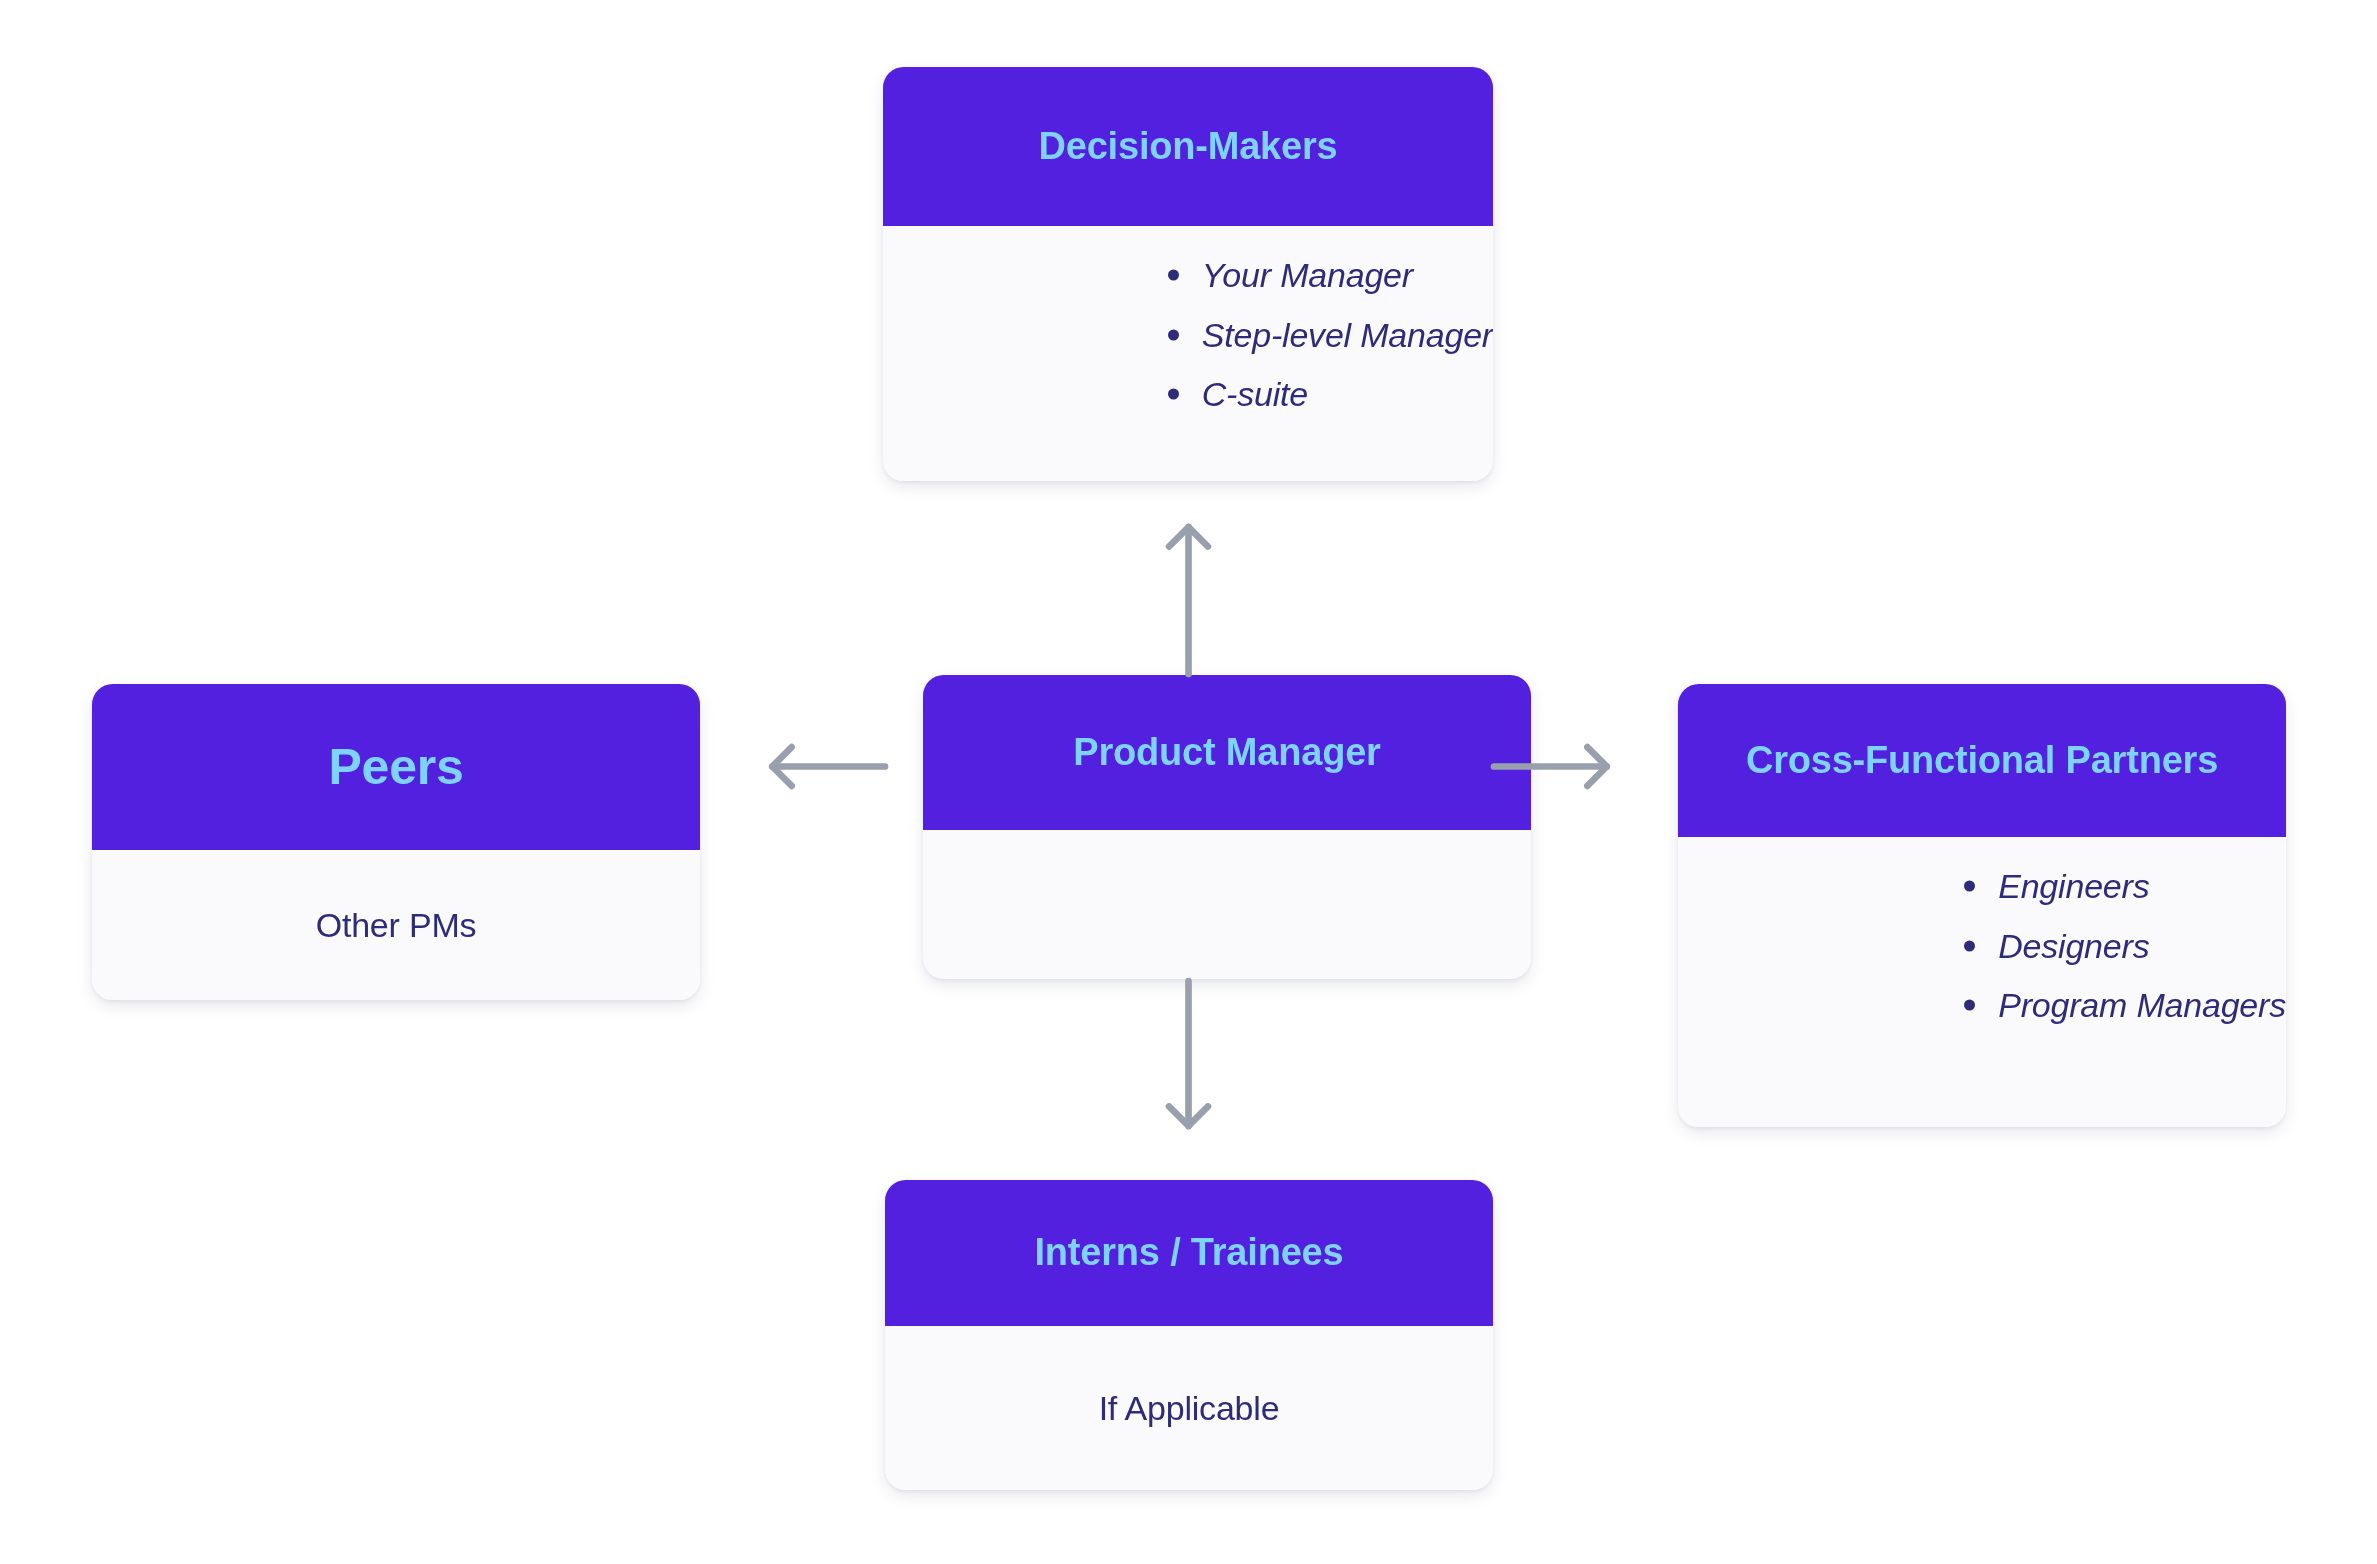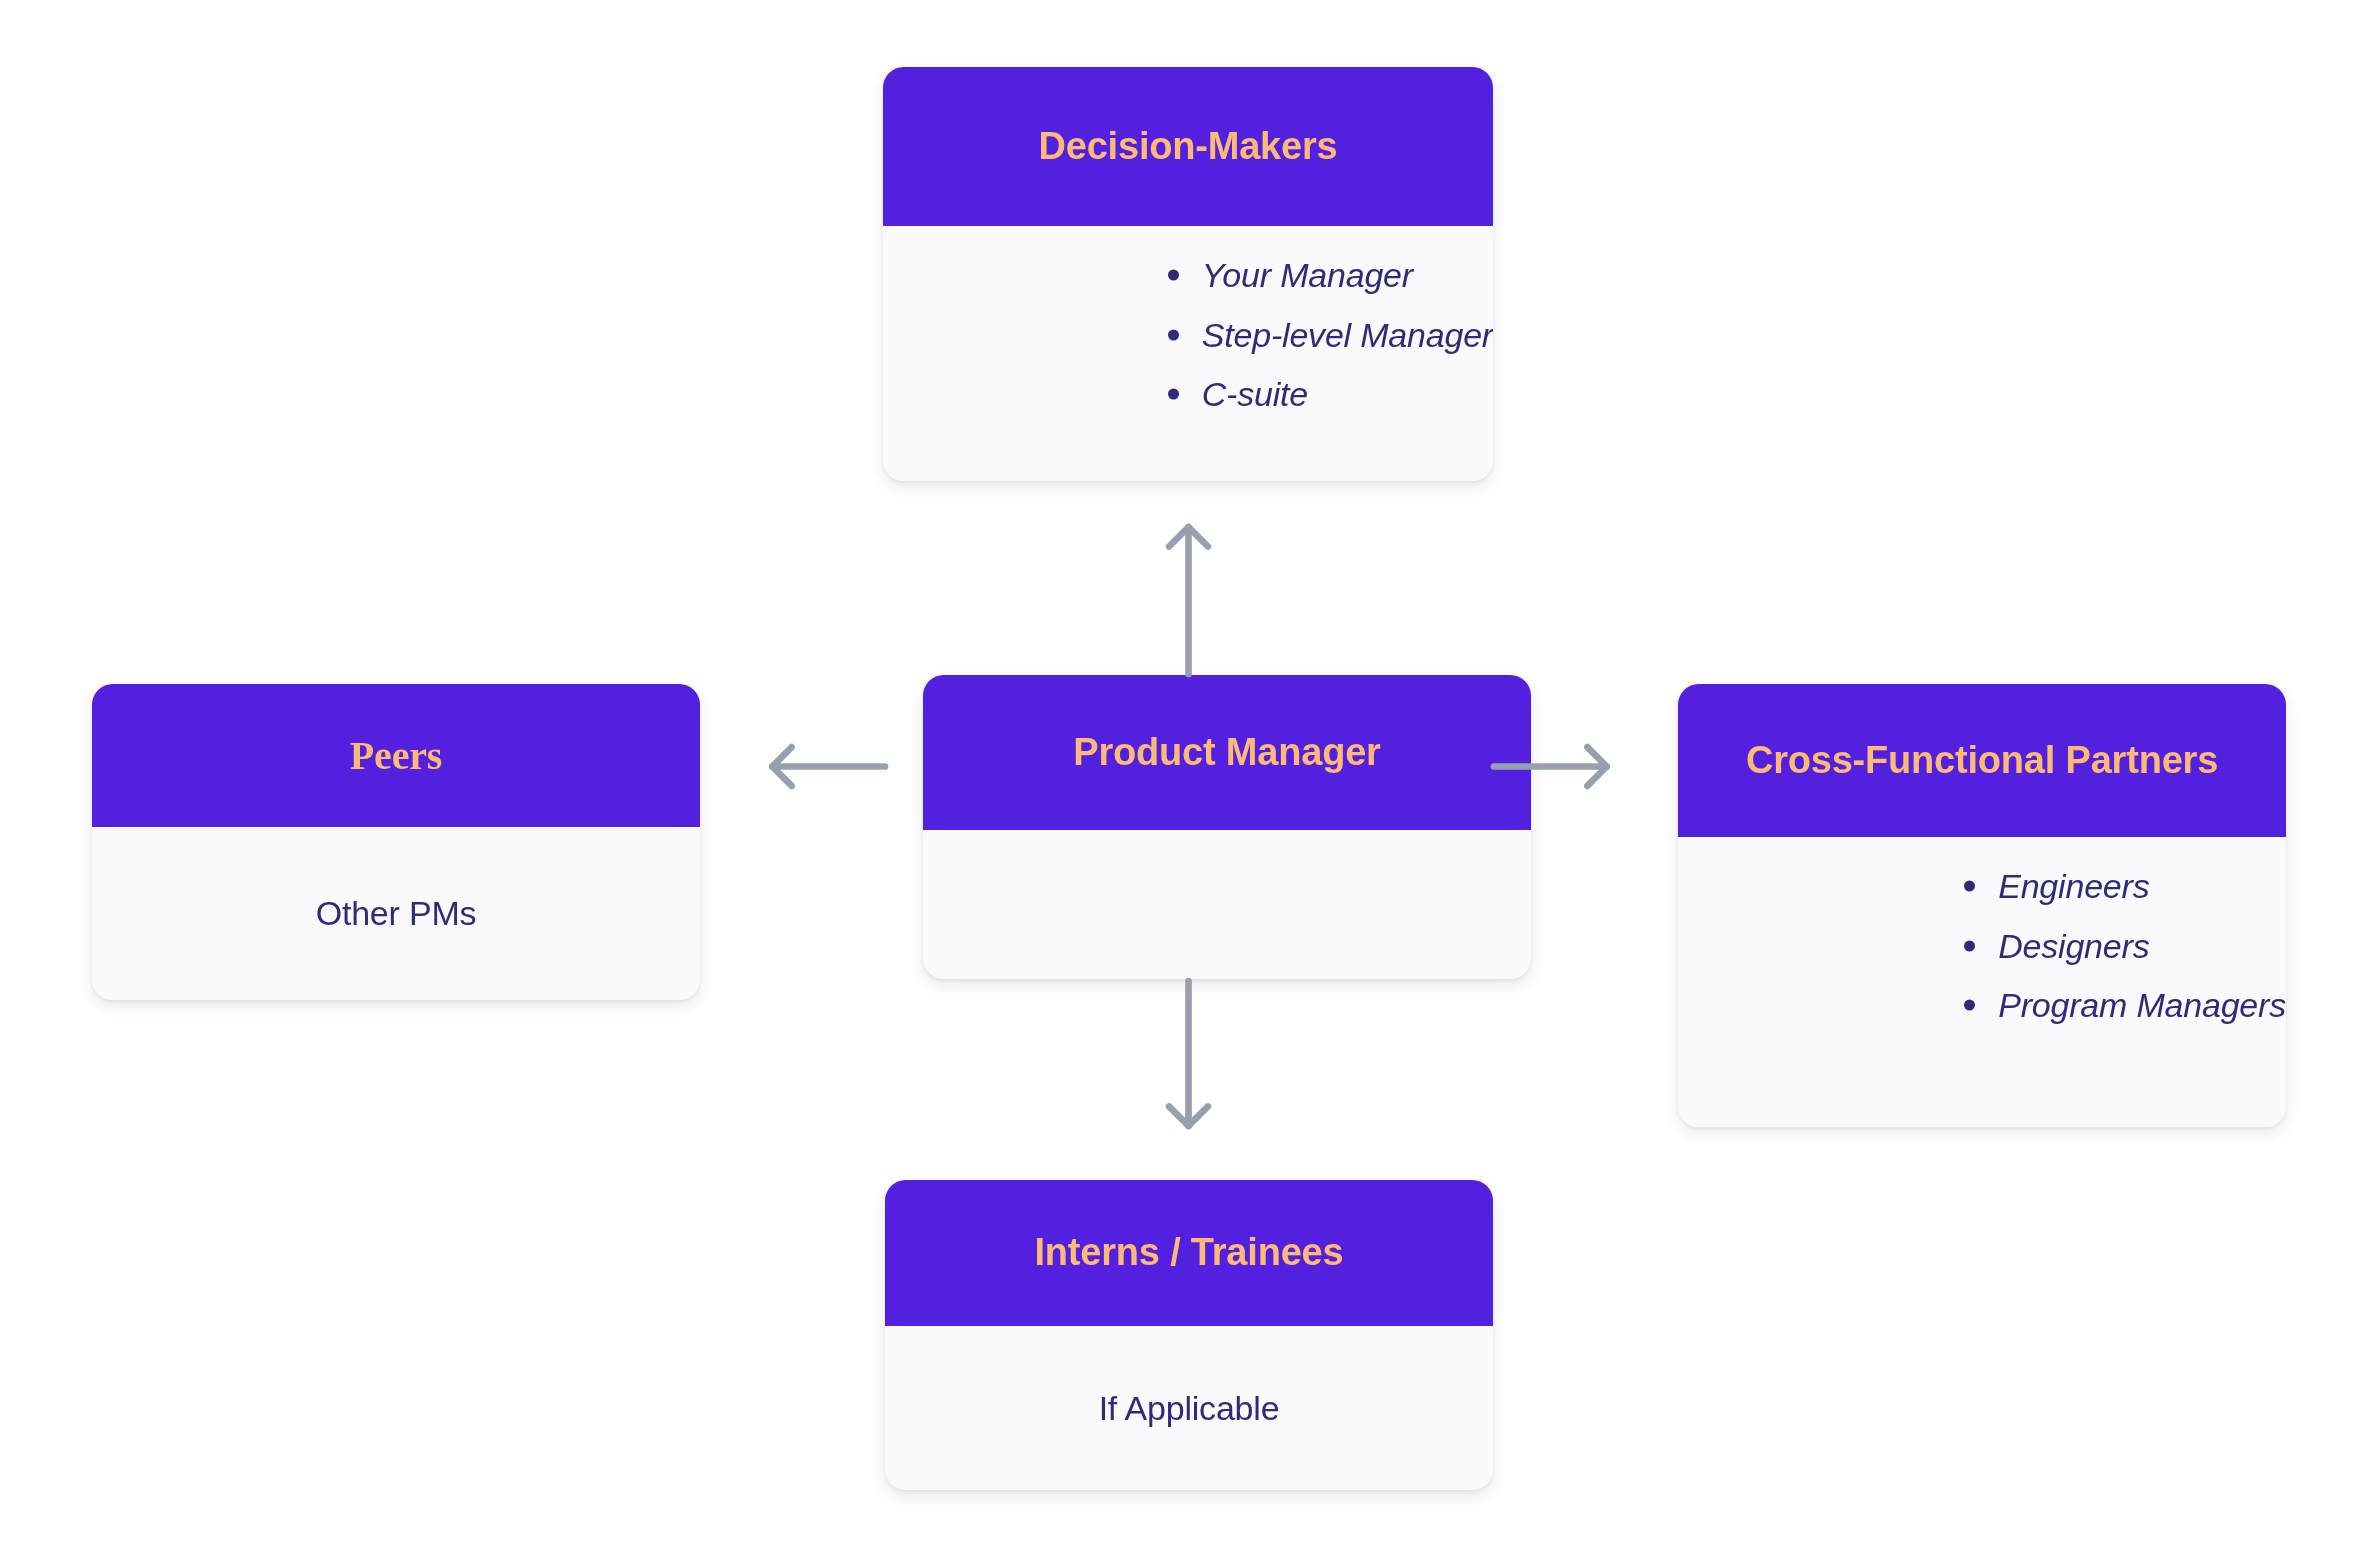--- a/index.html
+++ b/index.html
@@ -26,21 +26,21 @@
     border-radius: 20.7px;
     background: #FAFAFC;
     box-shadow: 0 6px 16px rgba(31, 35, 80, 0.10),
                 0 1.2px 3.7px rgba(31, 35, 80, 0.06);
     overflow: hidden;
     display: flex;
     flex-direction: column;
   }
   .card-header {
     background: #5320E0;
-    color: #fdba74;
+    color: #7dd3fc;
     display: flex;
     align-items: center;
     justify-content: center;
     text-align: center;
     font-weight: bold;
     letter-spacing: -0.2px;
     line-height: 1.14;
     padding: 0 24px;
     box-sizing: border-box;
     flex: none;
@@ -97,21 +97,21 @@
 
   
   #card-decision-makers {
     left: 883px; top: 67px; width: 610px; height: 414px;
   }
   #card-decision-makers .card-header { height: 159px; font-size: 38px; }
 
   #card-peers {
     left: 92px; top: 684px; width: 608px; height: 316px;
   }
-  #card-peers .card-header { height: 143px; font-size: 40px; font-family: Liberation Serif, serif; }
+  #card-peers .card-header { height: 166px; font-size: 50px; }
 
   #card-product-manager {
     left: 923px; top: 675px; width: 608px; height: 304px;
   }
   #card-product-manager .card-header { height: 155px; font-size: 38px; }
 
   #card-cross-functional-partners {
     left: 1678px; top: 684px; width: 608px; height: 443px;
   }
   #card-cross-functional-partners .card-header { height: 153px; font-size: 38px; }

